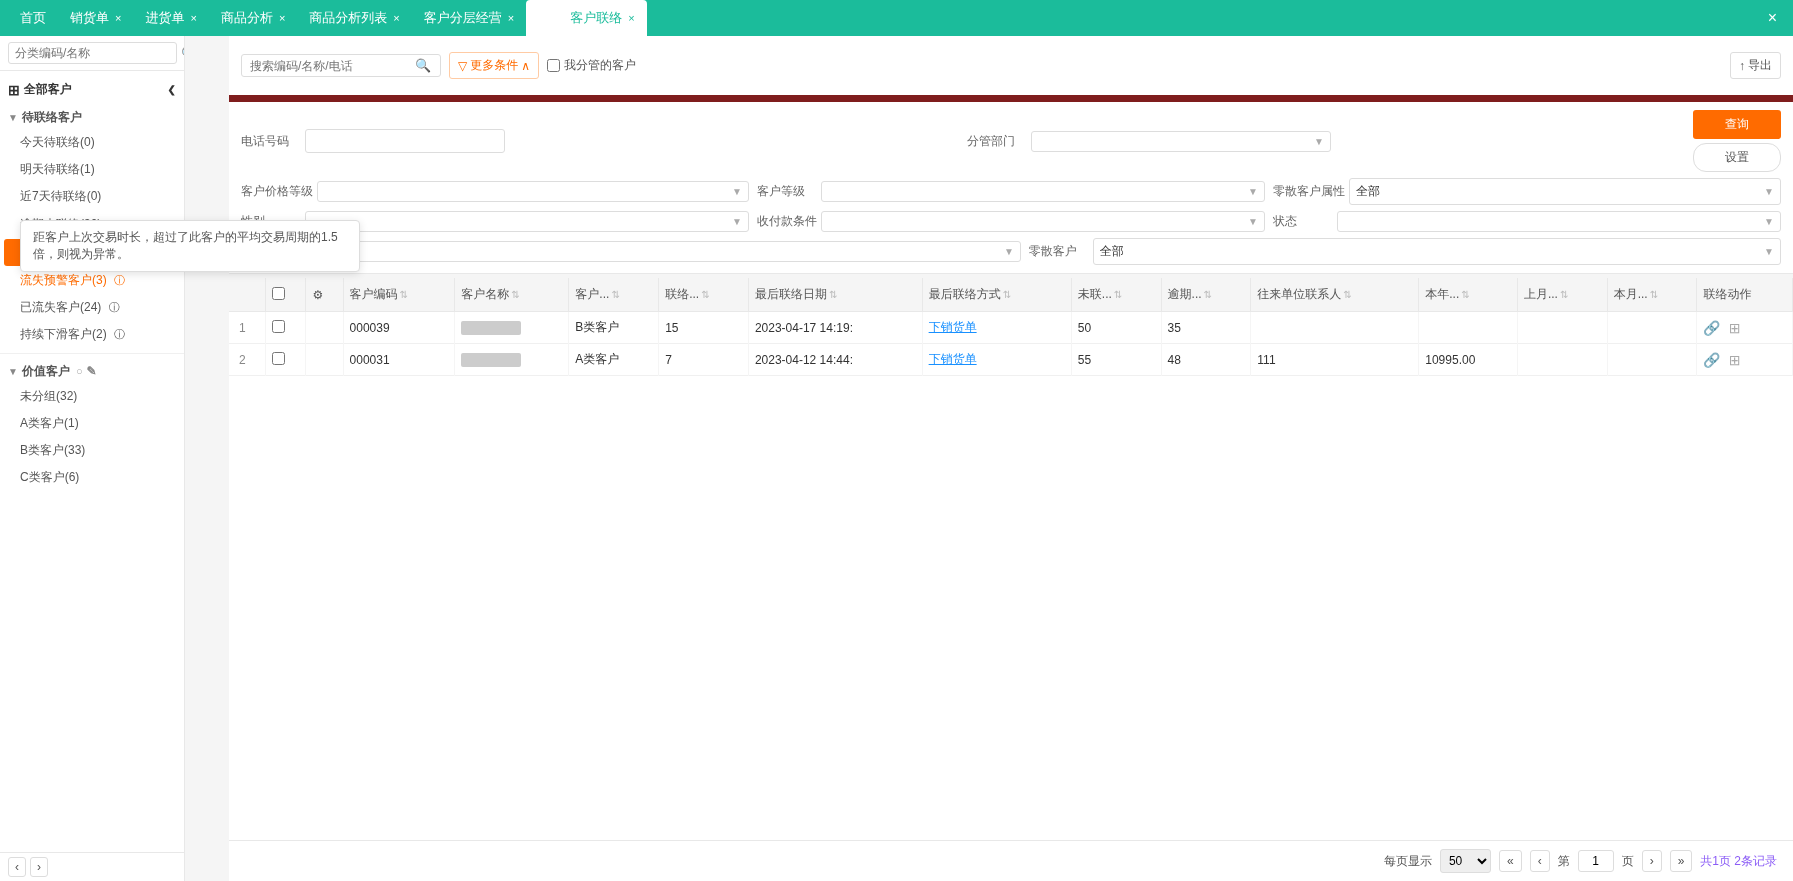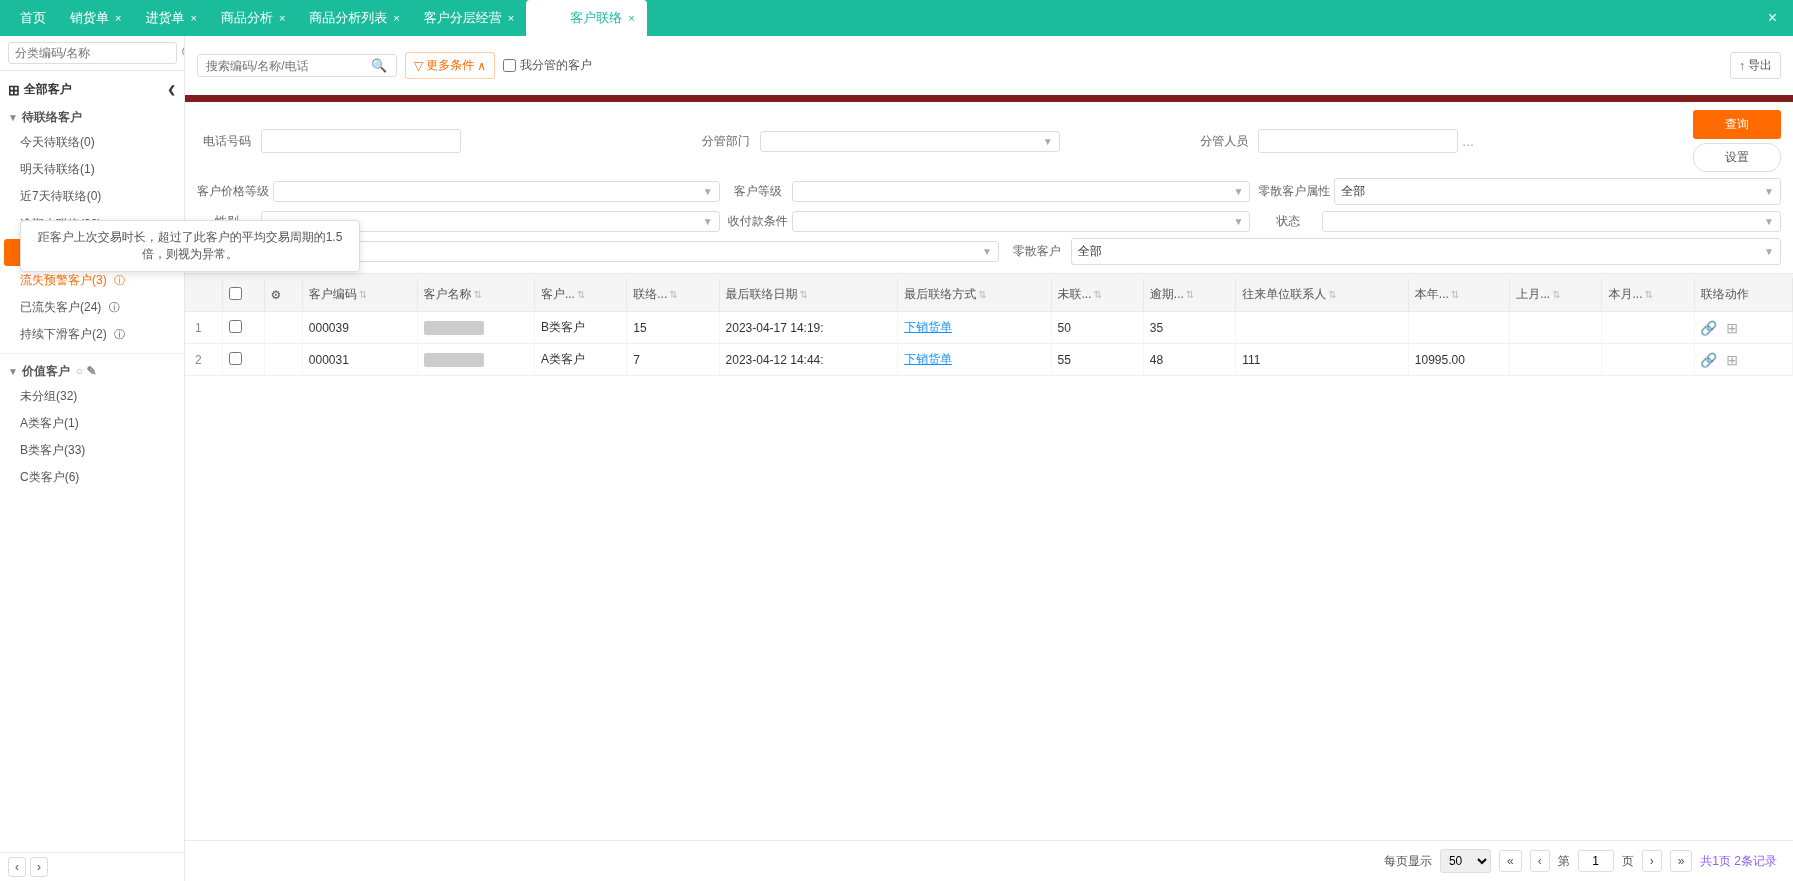--- a/index.html
+++ b/index.html
@@ -21,21 +21,21 @@
     }
     .top-nav .nav-item .close-x {
       font-size: 11px; color: inherit; margin-left: 2px;
     }
     .top-nav .spacer { flex: 1; }
     .top-nav .close-btn {
       color: #fff; font-size: 16px; cursor: pointer; padding: 0 8px;
     }
 
     
-    .main-layout { display: flex; height: calc(100vh - 36px); overflow: hidden; }
+    .main-layout { display: flex; height: calc(100vh - 36px); overflow: hidden; gap: 44px; }
 
     
     .sidebar {
       width: 185px; min-width: 185px;
       background: #fff; border-right: 1px solid #e8e8e8;
       display: flex; flex-direction: column; overflow: hidden;
     }
     .sidebar-search {
       display: flex; align-items: center; padding: 6px 8px;
       border-bottom: 1px solid #e8e8e8; gap: 4px;
@@ -121,21 +121,21 @@
     }
     .filter-row {
       display: flex; align-items: center; gap: 8px; margin-bottom: 6px;
     }
     .filter-row:last-child { margin-bottom: 0; }
     .filter-item {
       display: flex; align-items: center; flex: 1;
     }
     .filter-label {
       font-size: 12px; color: #666; white-space: nowrap; margin-right: 4px;
-      min-width: 60px; text-align: center;
+      min-width: 60px; text-align: left;
     }
     .filter-select {
       flex: 1; border: 1px solid #ddd; border-radius: 3px;
       padding: 4px 6px; font-size: 12px; display: flex; align-items: center;
       justify-content: space-between; cursor: pointer; background: #fff;
       min-width: 100px;
     }
     .filter-select .arrow { color: #aaa; font-size: 10px; }
     .filter-input {
       flex: 1; border: 1px solid #ddd; border-radius: 3px;
@@ -201,21 +201,21 @@
       padding: 3px 6px; width: 36px; text-align: center; font-size: 12px;
       outline: none;
     }
     .pagination .total-info { color: #8b5cf6; }
 
     
     .tooltip-box {
       position: absolute; top: 220px; left: 20px; z-index: 100;
       background: #fff; border: 1px solid #ddd; border-radius: 4px;
       padding: 8px 12px; font-size: 12px; color: #555;
-      box-shadow: 0 2px 8px rgba(0,0,0,0.12); max-width: 340px; text-align: center;
+      box-shadow: 0 2px 8px rgba(0,0,0,0.12); max-width: 340px;
     }
 
     
     .sidebar-bottom {
       border-top: 1px solid #e8e8e8; padding: 4px 8px;
       display: flex; align-items: center; gap: 4px;
     }
     .sidebar-bottom .arrow-btn {
       border: 1px solid #ddd; border-radius: 3px;
       padding: 2px 6px; cursor: pointer; color: #555; font-size: 12px;
@@ -375,25 +375,20 @@
         <div class="filter-item">
           <span class="filter-label">电话号码</span>
           <input class="filter-input" type="text" style="max-width: 200px;">
         </div>
         <div class="filter-item">
           <span class="filter-label">分管部门</span>
           <div class="filter-select" style="max-width:300px;">
             <span></span>
             <span class="arrow">▼</span>
           </div>
-        </div>
-        <div class="filter-item">
-          <span class="filter-label">分管人员</span>
-          <input class="filter-input" type="text" style="max-width: 200px;">
-          <span class="filter-dots">...</span>
         </div>
         <div class="btn-group-right">
           <button class="query-btn">查询</button>
           <button class="settings-btn">设置</button>
         </div>
       </div>
 
       <div class="filter-row">
         <div class="filter-item">
           <span class="filter-label">客户价格等级</span>

